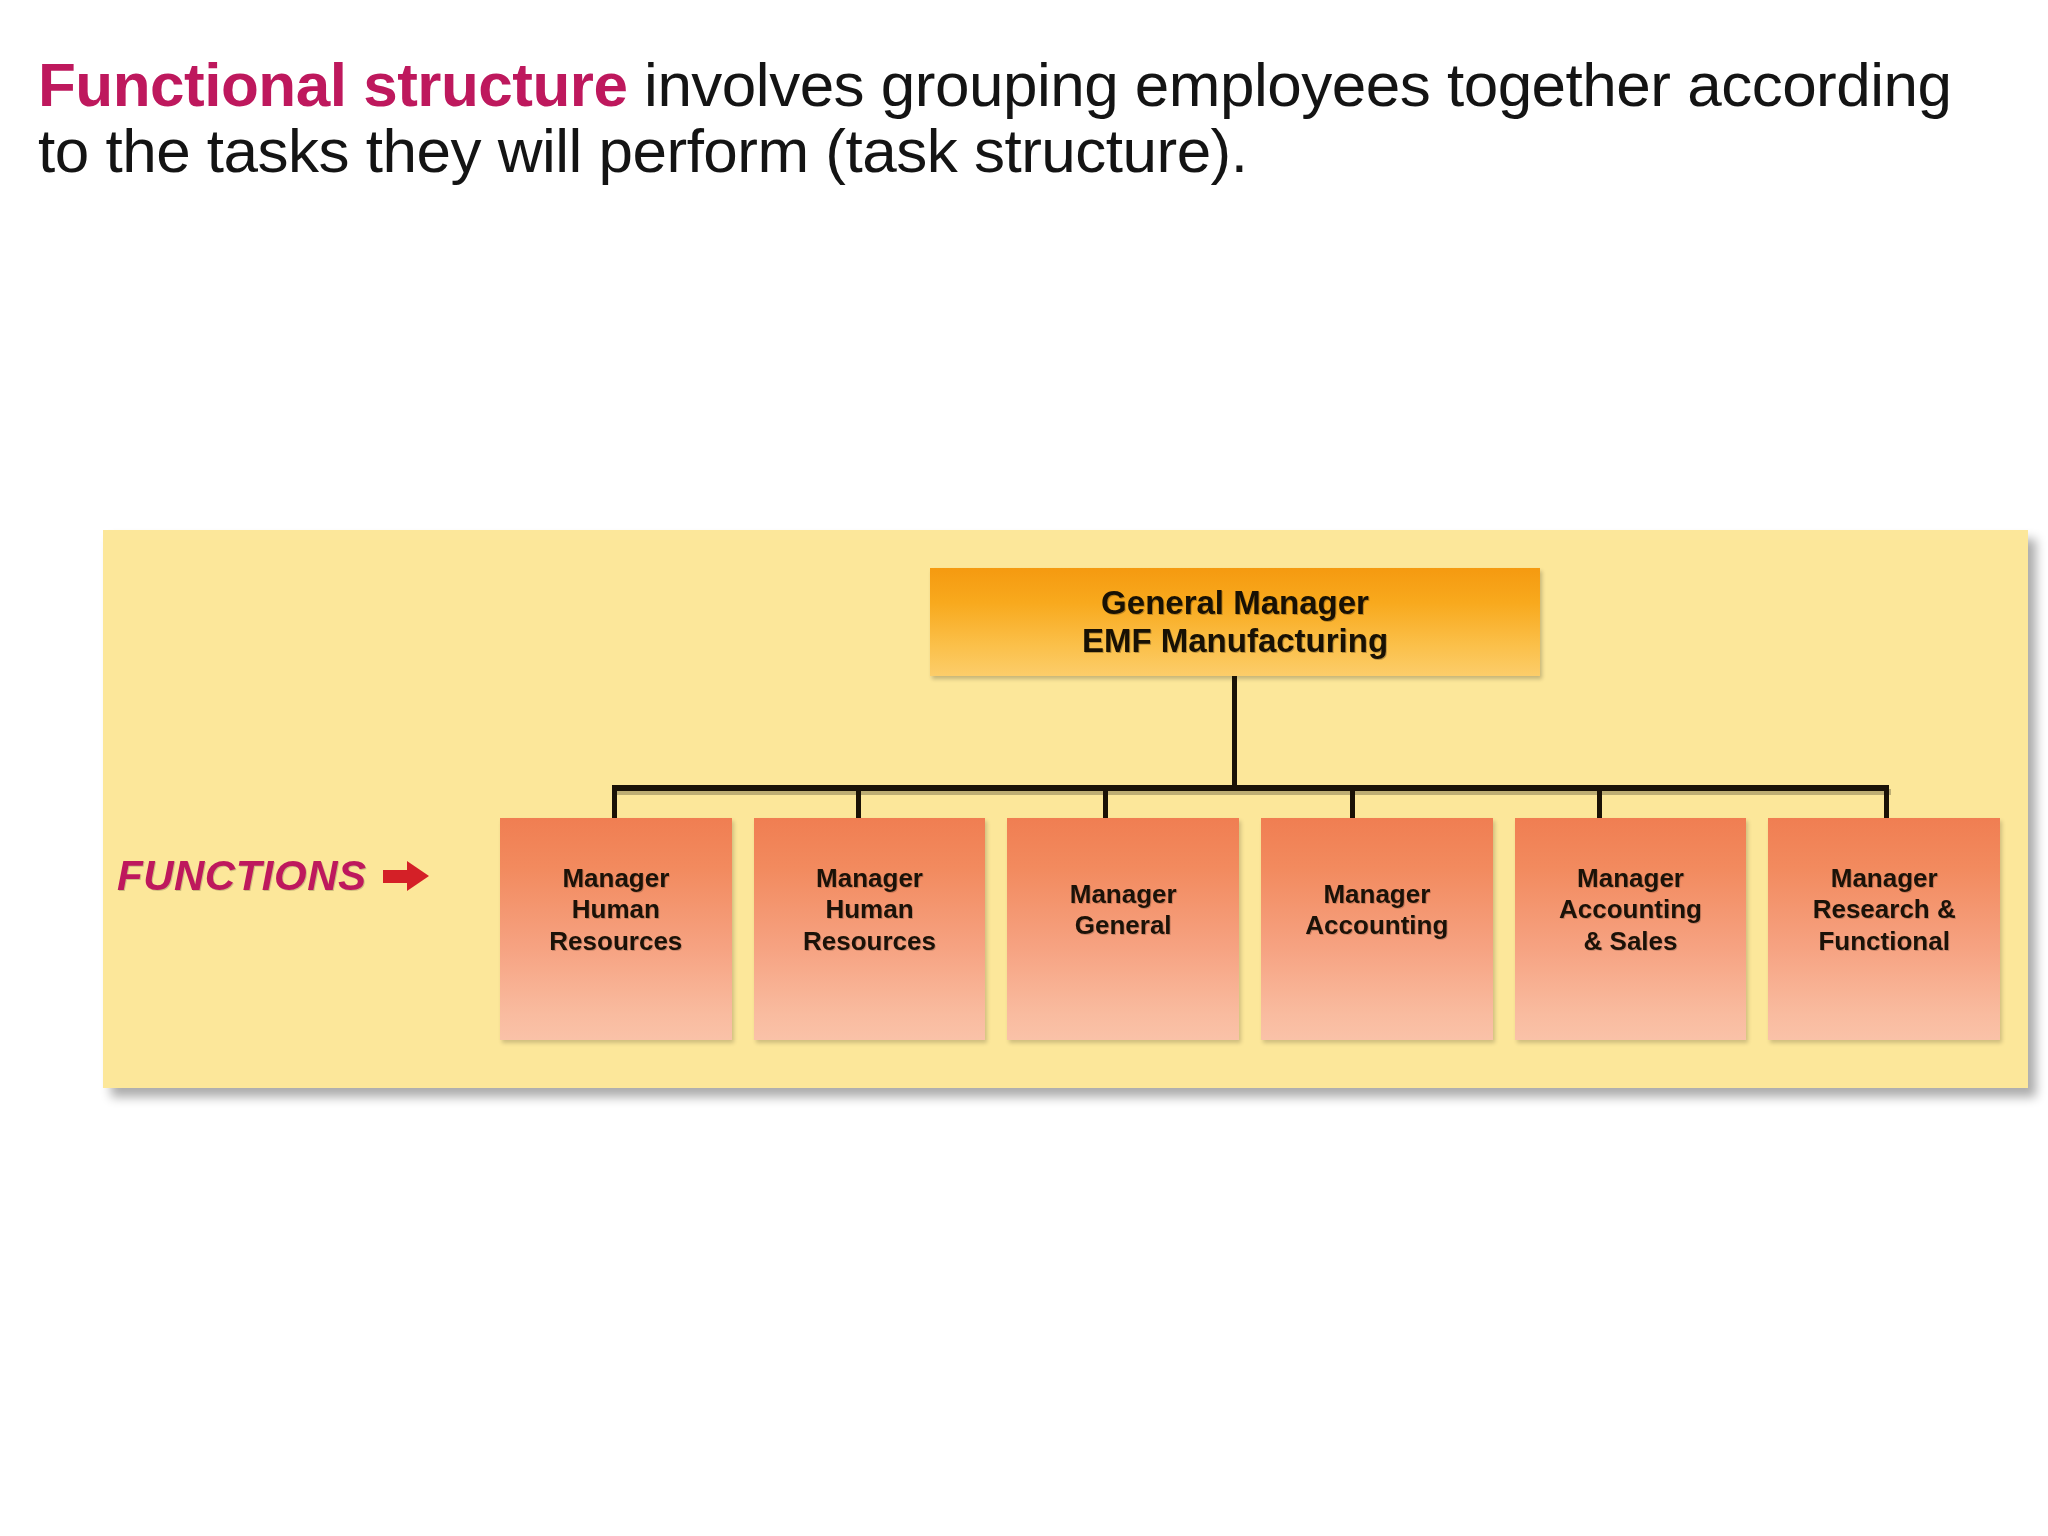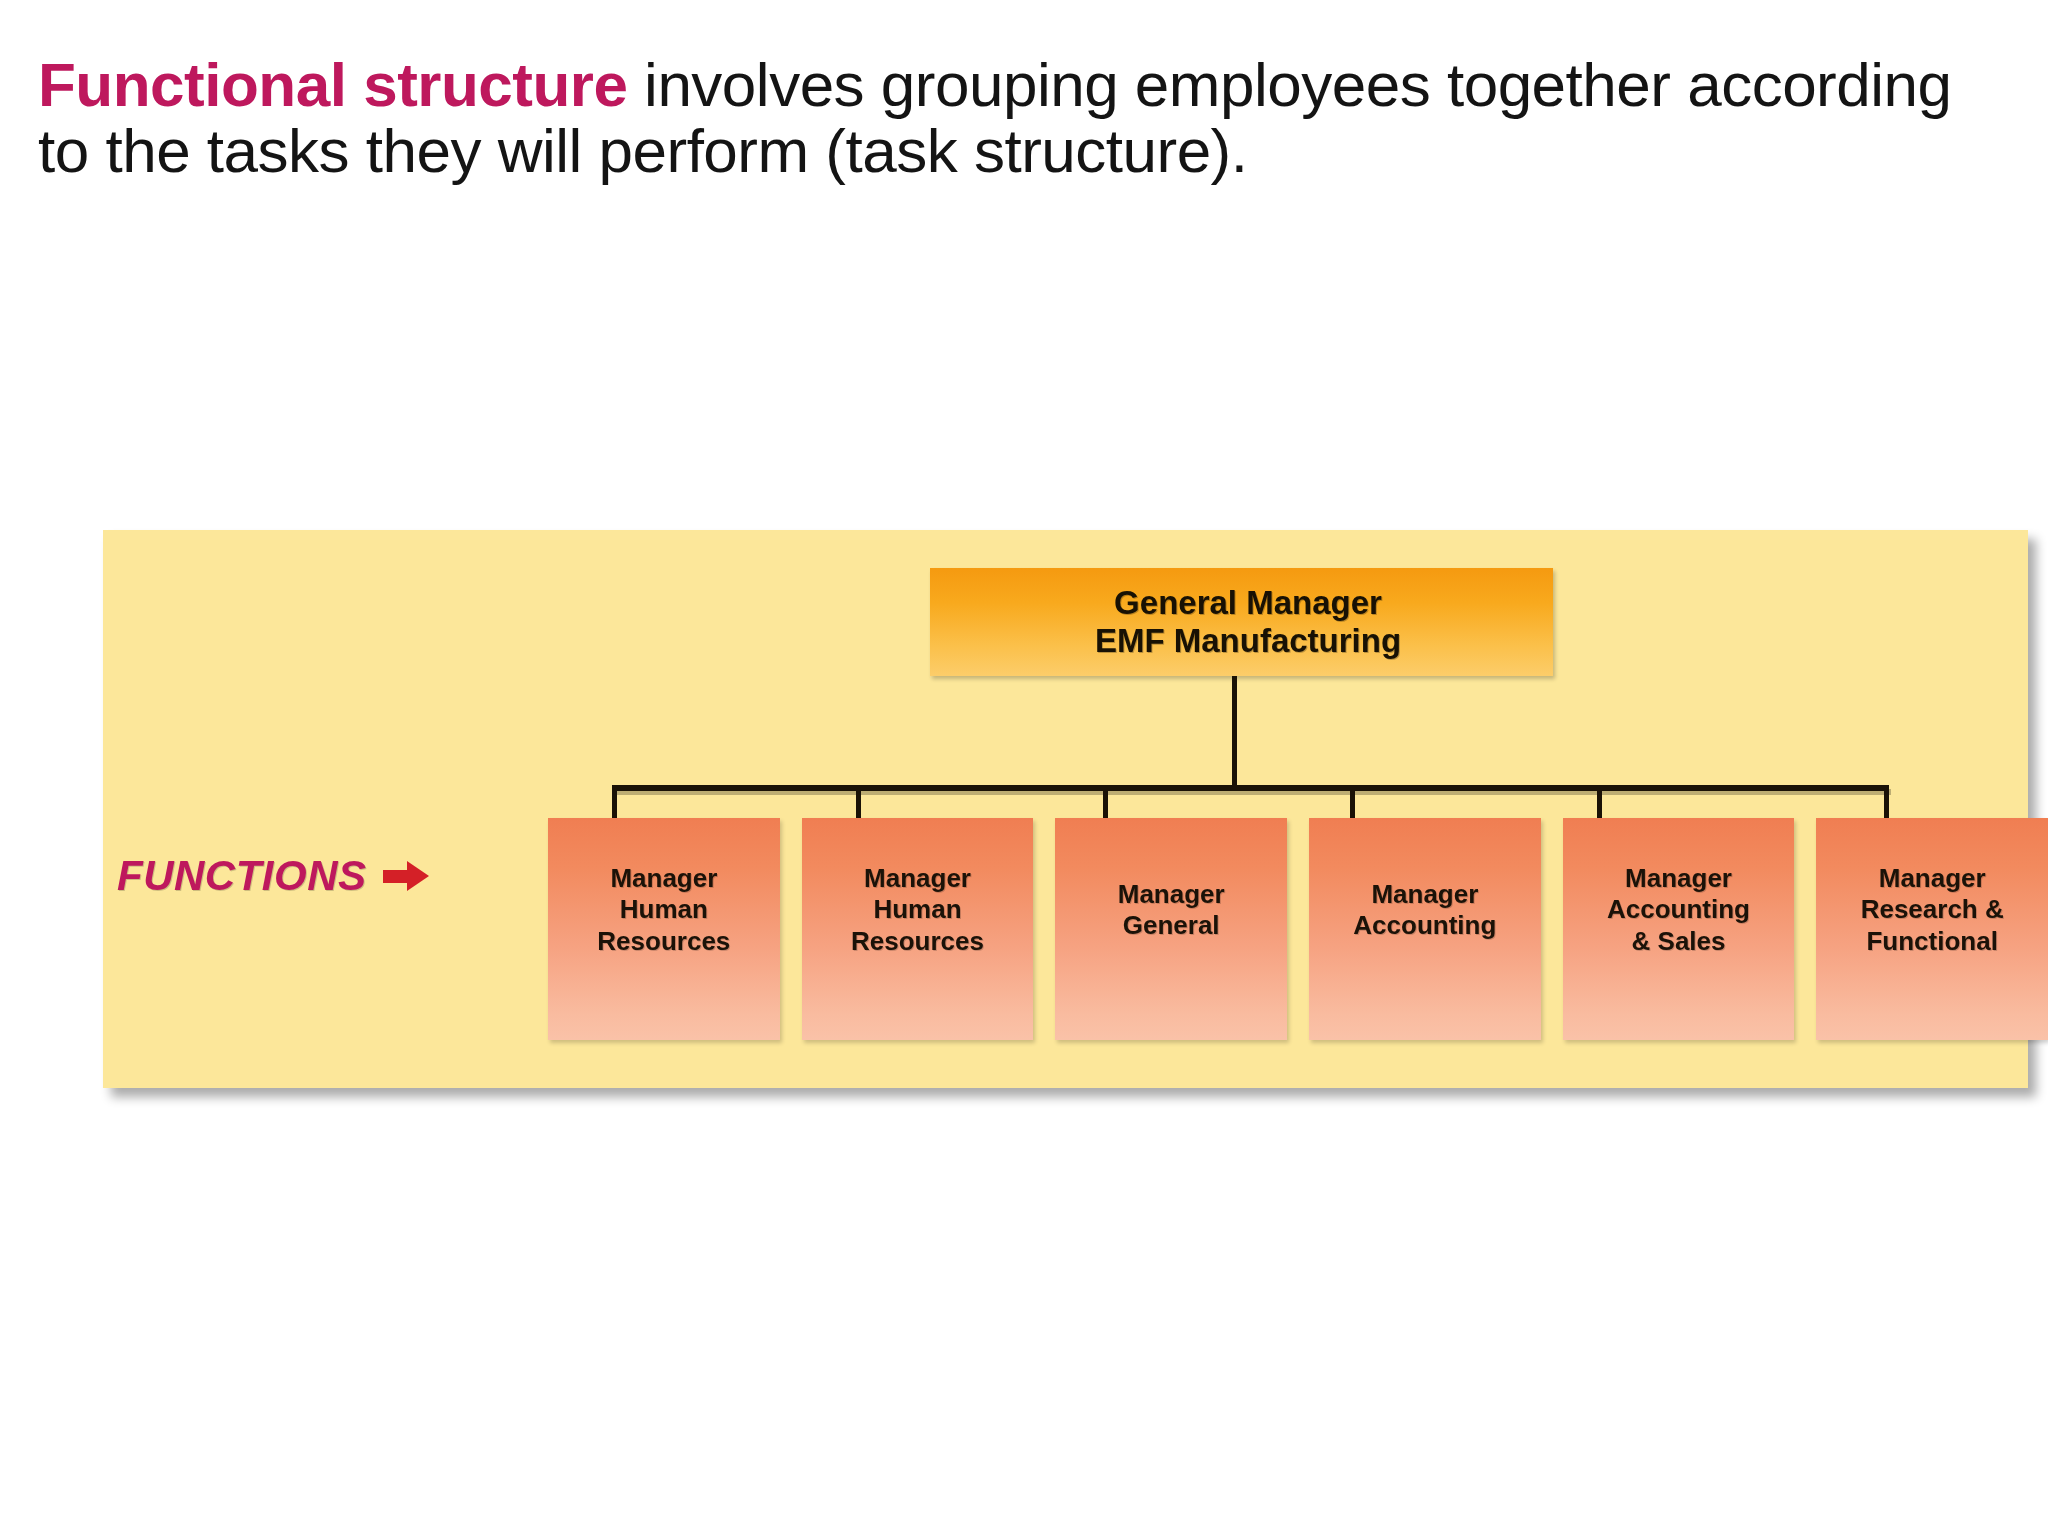--- a/index.html
+++ b/index.html
@@ -50,21 +50,20 @@
     left: 827px;          
     top: 38px;
     width: 610px;
     height: 108px;
     background: linear-gradient(to bottom, #f59a10 0%, #f8a91d 32%, #fbc04a 72%, #fccd6a 100%);
     display: flex;
     flex-direction: column;
     align-items: center;
     justify-content: center;
     box-shadow: 2px 3px 4px rgba(0,0,0,0.22);
-    padding-left: 13px;
   }
   .top-box .line {
     font-family: "Liberation Sans", sans-serif;
     font-weight: bold;
     font-size: 33px;
     line-height: 1.14;
     color: #181104;
     white-space: nowrap;
     text-shadow: 1px 1px 0 rgba(0,0,0,0.25);
   }
@@ -120,21 +119,20 @@
 
   
   .fn-row {
     position: absolute;
     left: 397px;
     top: 288px;
     width: 1500px;
     height: 222px;
     display: flex;
     gap: 22px;
-    margin-left: 48px;
   }
   .fn-box {
     flex: 1 1 0;
     background: linear-gradient(to bottom, #f07e52 0%, #f28a5e 22%, #f6a281 58%, #f9bb9f 88%, #fac2a8 100%);
     display: flex;
     flex-direction: column;
     align-items: center;
     justify-content: center;
     box-shadow: 2px 3px 4px rgba(0,0,0,0.18);
     padding-bottom: 38px;

